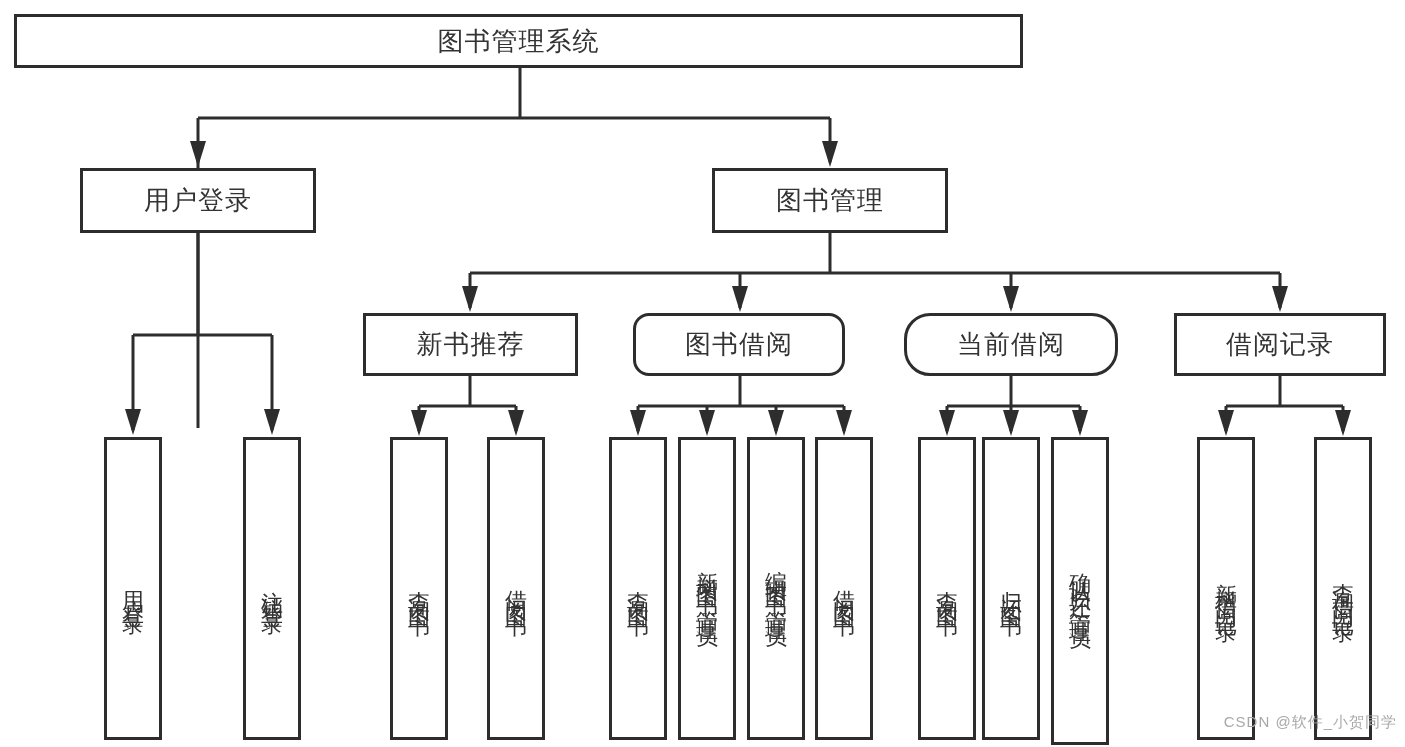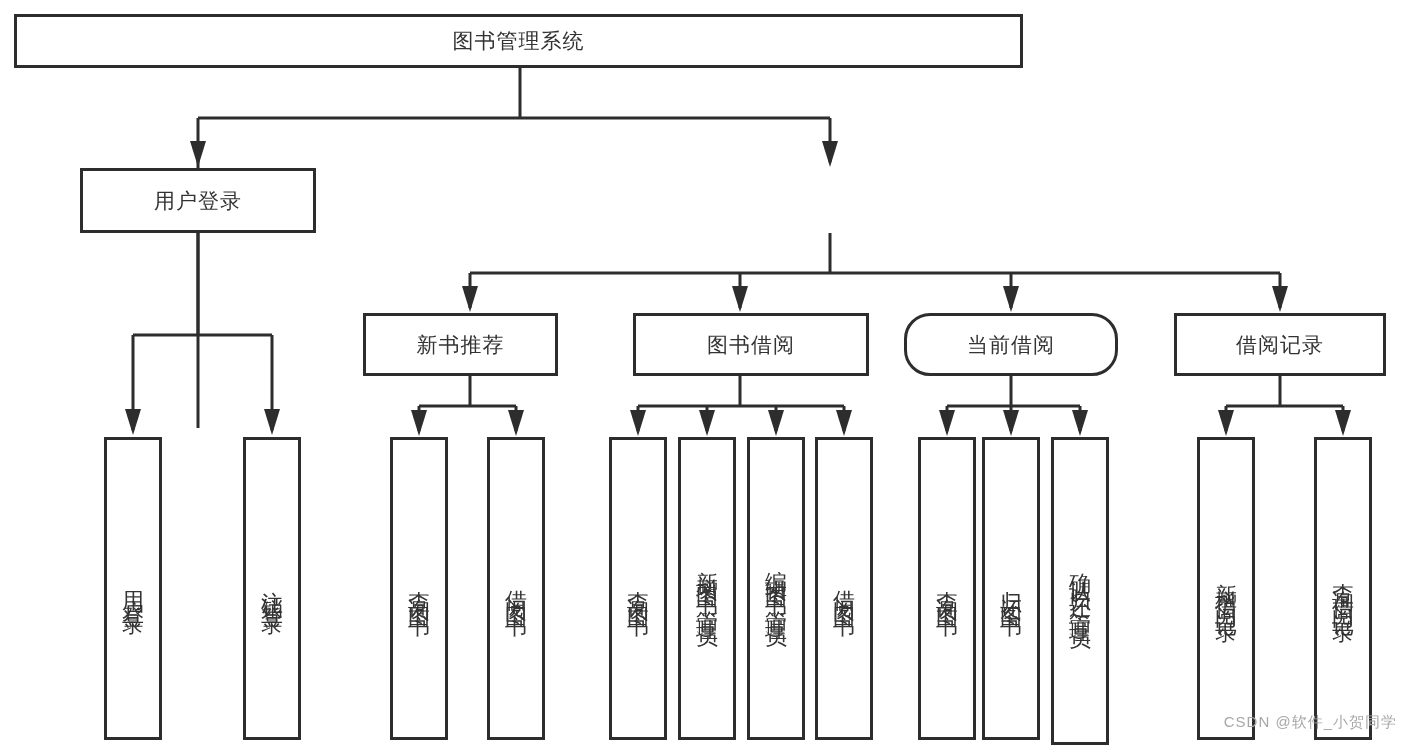--- a/index.html
+++ b/index.html
@@ -19,21 +19,21 @@
   }
   #connectors{position:absolute;left:0;top:0;}
   #connectors path{stroke:var(--line);stroke-width:3;fill:none;}
   #connectors polygon{fill:var(--line);stroke:none;}
   .hbox{
     position:absolute;
     box-sizing:border-box;
     background:#fff;
     border:3px solid var(--line);
     display:flex;align-items:center;justify-content:center;
-    font-size:21px;color:var(--text);letter-spacing:1px;
+    font-size:26px;color:var(--text);letter-spacing:1px;
     white-space:nowrap;
   }
   .vbox{
     position:absolute;
     box-sizing:border-box;
     background:#fff;
     border:3px solid var(--line);
     display:flex;align-items:center;justify-content:center;
     writing-mode:vertical-rl;
     text-orientation:mixed;
@@ -87,23 +87,24 @@
     <polygon points="1072,410 1088,410 1080,436"></polygon>
 
     <path d="M1280 376 V406 M1226 406 H1343 M1226 406 V431 M1343 406 V431"></path>
     <polygon points="1218,410 1234,410 1226,436"></polygon>
     <polygon points="1335,410 1351,410 1343,436"></polygon>
   </svg>
 
   <div class="hbox" style="left:14px;top:14px;width:1009px;height:54px;">图书管理系统</div>
 
   <div class="hbox" style="left:80px;top:168px;width:236px;height:65px;">用户登录</div>
+  <div class="hbox" style="left:712px;top:168px;width:236px;height:65px;">图书管理</div>
 
-  <div class="hbox" style="left:363px;top:313px;width:195px;height:63px;">新书推荐</div>
-  <div class="hbox" style="left:633px;top:313px;width:236px;height:63px;">图书借阅</div>
+  <div class="hbox" style="left:363px;top:313px;width:215px;height:63px;">新书推荐</div>
+  <div class="hbox" style="left:633px;top:313px;width:212px;height:63px;border-radius:16px;">图书借阅</div>
   <div class="hbox" style="left:904px;top:313px;width:214px;height:63px;border-radius:26px;">当前借阅</div>
   <div class="hbox" style="left:1174px;top:313px;width:212px;height:63px;">借阅记录</div>
 
   <div class="vbox" style="left:104px;top:437px;width:58px;height:303px;">用户登录</div>
   <div class="vbox" style="left:243px;top:437px;width:58px;height:303px;">注销登录</div>
 
   <div class="vbox" style="left:390px;top:437px;width:58px;height:303px;">查询图书</div>
   <div class="vbox" style="left:487px;top:437px;width:58px;height:303px;">借阅图书</div>
 
   <div class="vbox" style="left:609px;top:437px;width:58px;height:303px;">查询图书</div>

